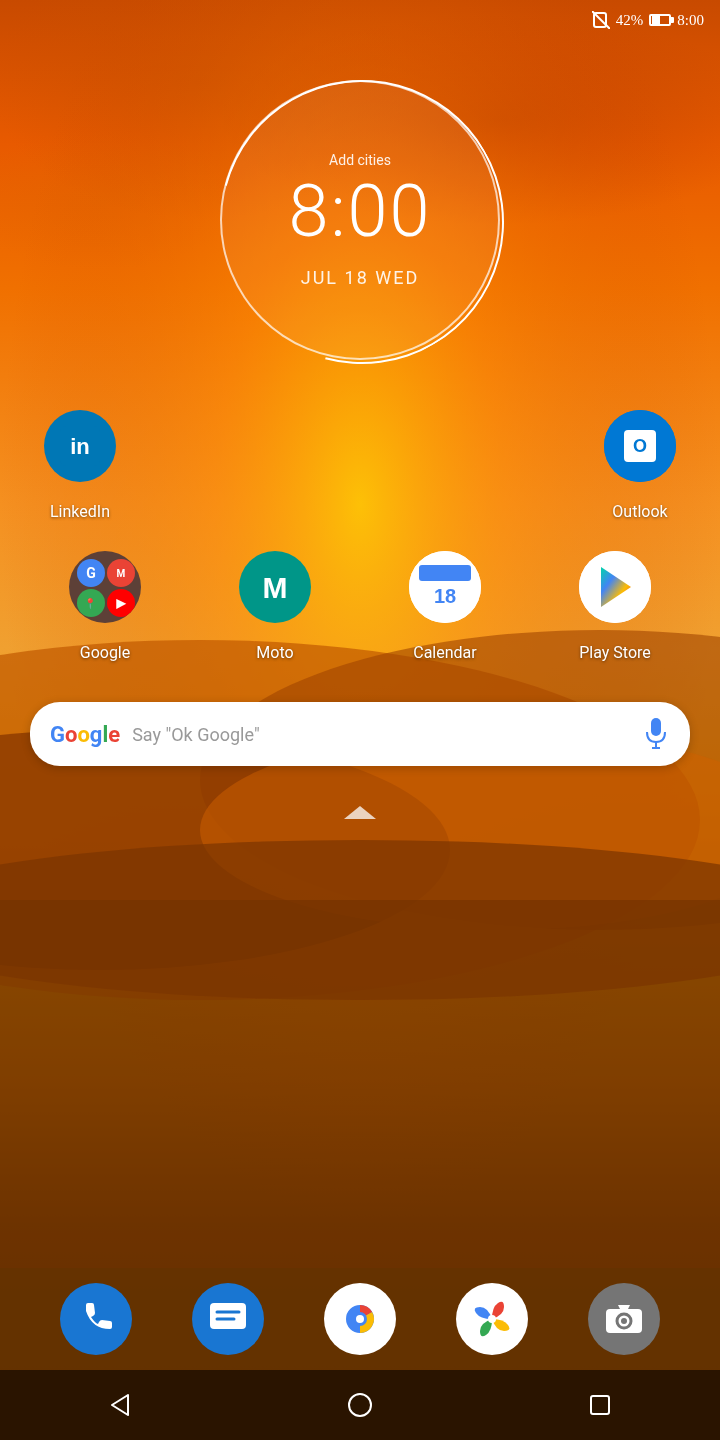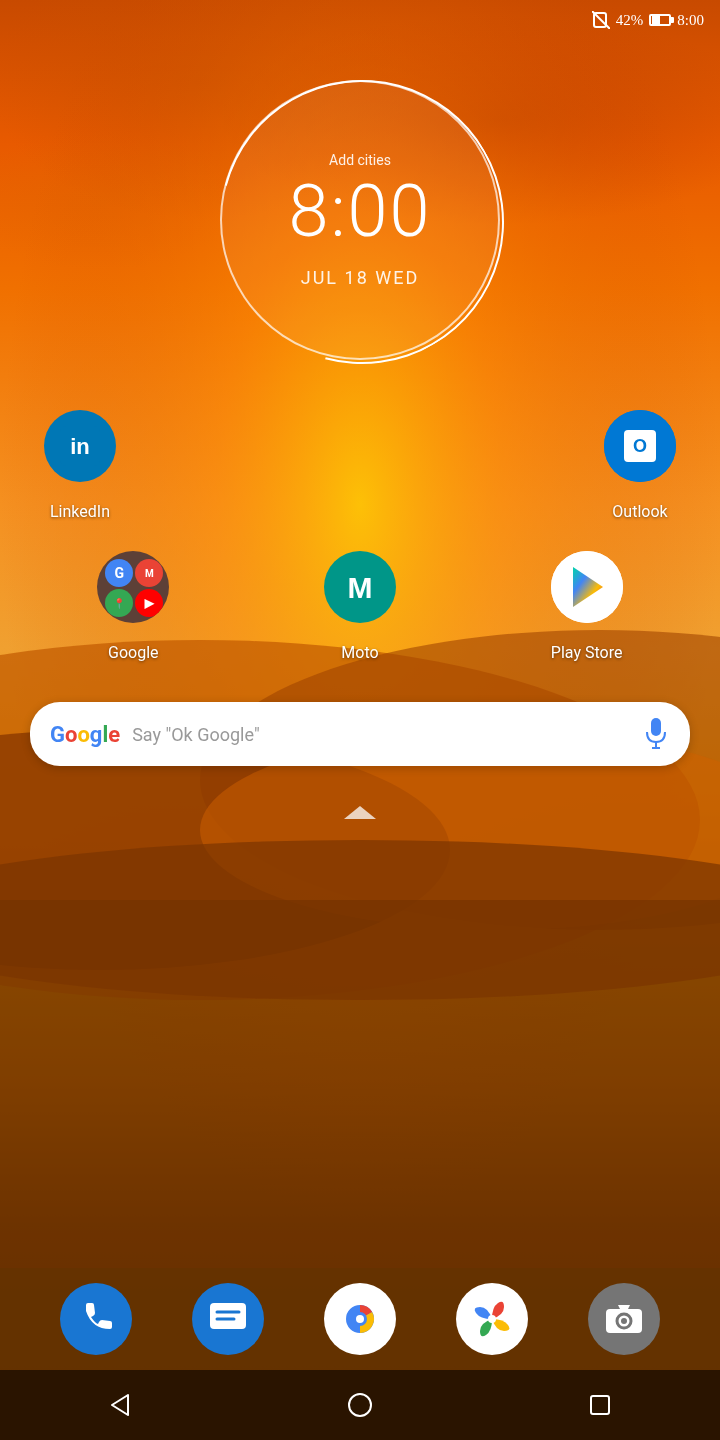--- a/index.html
+++ b/index.html
@@ -425,20 +425,34 @@
     <div class="app-icon">
       <div class="app-icon-img" style="background:#009688;">
         <svg width="50" height="50" viewBox="0 0 50 50">
 
           <text x="25" y="36" text-anchor="middle" font-size="30" font-weight="bold" fill="white" font-family="Arial">M</text>
         </svg>
       </div>
       <span class="app-label">Moto</span>
     </div>
 
+    <div class="app-icon">
+      <div class="app-icon-img" style="background:white;">
+        <svg width="72" height="72" viewBox="0 0 72 72">
+          <circle cx="36" cy="36" r="36" fill="white"></circle>
+
+          <rect x="10" y="14" width="52" height="16" rx="3" fill="#4285f4"></rect>
+
+          <rect x="10" y="30" width="52" height="30" rx="0 0 3 3" fill="white"></rect>
+
+          <text x="36" y="52" text-anchor="middle" font-size="20" font-weight="bold" fill="#4285f4" font-family="Arial">18</text>
+        </svg>
+      </div>
+      <span class="app-label">Calendar</span>
+    </div>
 
     <div class="app-icon">
       <div class="app-icon-img" style="background:white;">
         <svg width="72" height="72" viewBox="0 0 72 72">
           <circle cx="36" cy="36" r="36" fill="white"></circle>
 
           <polygon points="22,16 52,36 22,56" fill="url(#playGrad)"></polygon>
           <defs>
             <linearGradient id="playGrad" x1="0%" y1="0%" x2="100%" y2="100%">
               <stop offset="0%" stop-color="#00d4aa"></stop>

